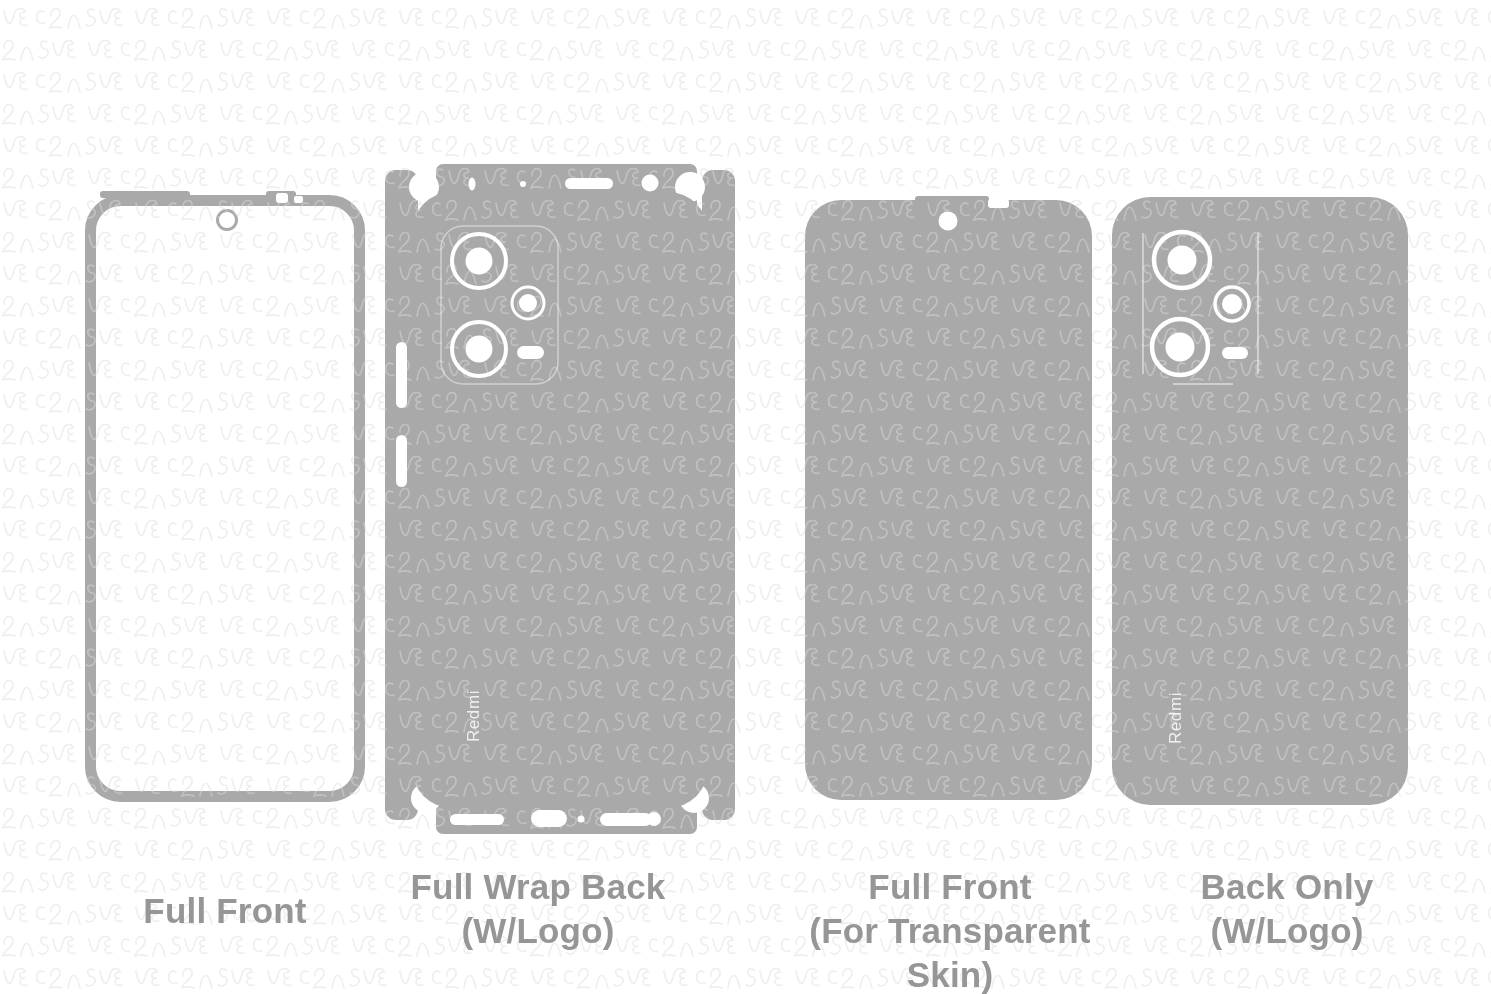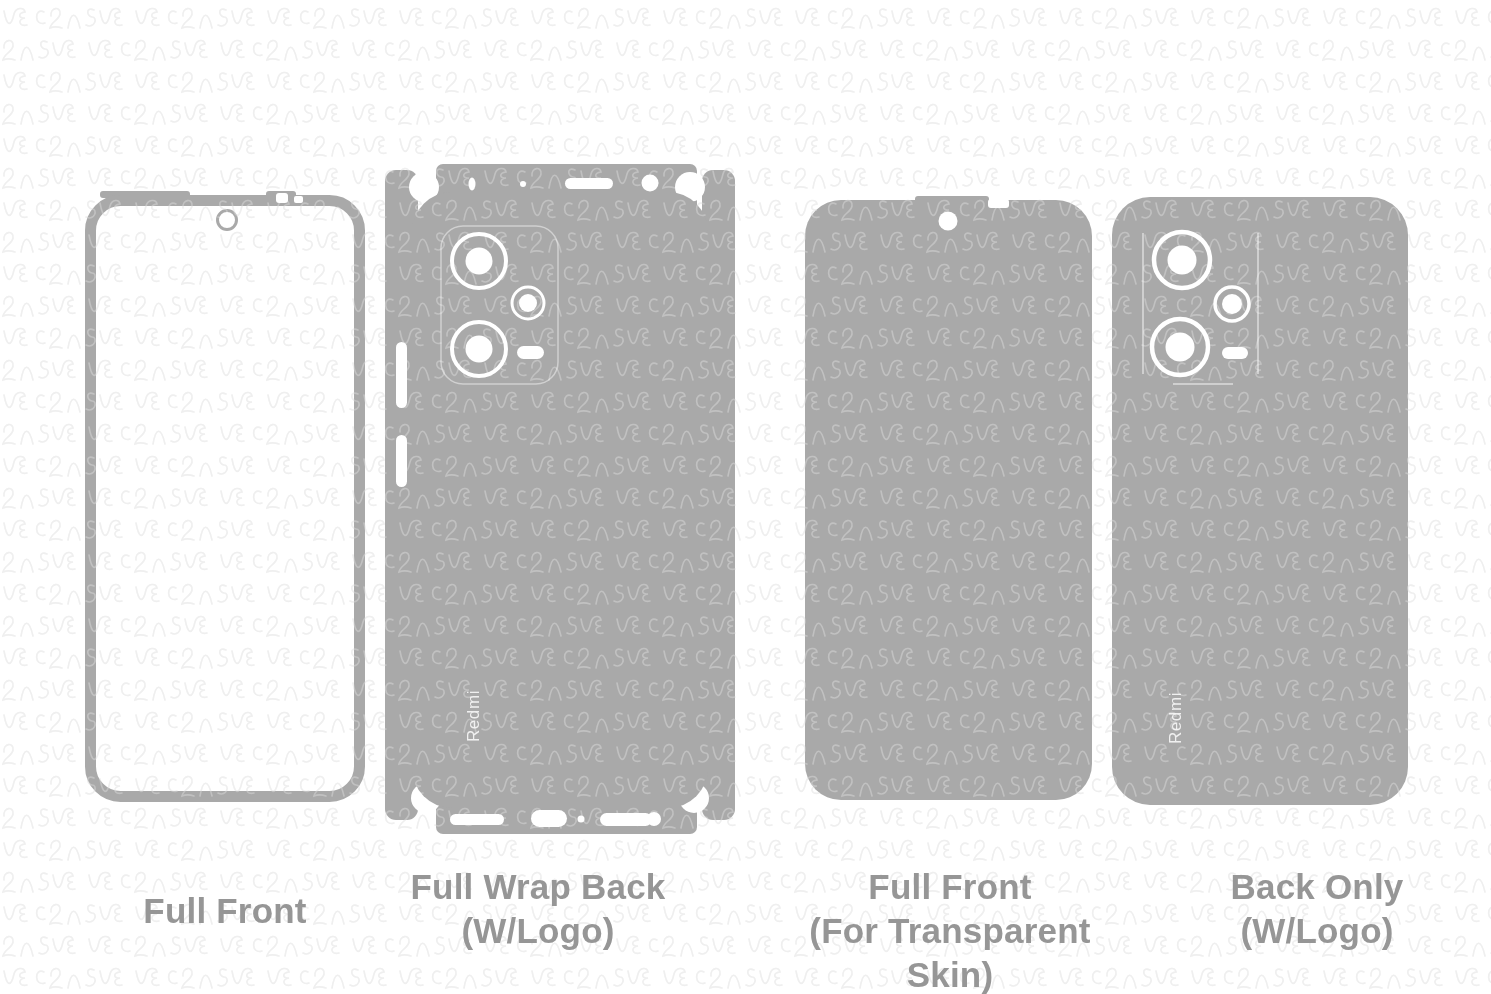--- a/index.html
+++ b/index.html
@@ -17,21 +17,21 @@
     text-align:center;
     color:#969696;
     font-size:35px;
     line-height:44px;
     letter-spacing:.2px;
   }
   .label span{display:block;}
   .label-1{left:85px;top:889px;width:280px;}
   .label-2{left:383px;top:865px;width:310px;}
   .label-3{left:763px;top:865px;width:374px;}
-  .label-4{left:1162px;top:865px;width:310px;}
+  .label-4{left:1132px;top:865px;width:310px;}
   .logo-text{
     font-family:"Liberation Sans", sans-serif;
     font-size:17px;
     font-weight:500;
     letter-spacing:.6px;
     fill:#f0f0f0;
   }
 </style>
 </head>
 <body>

